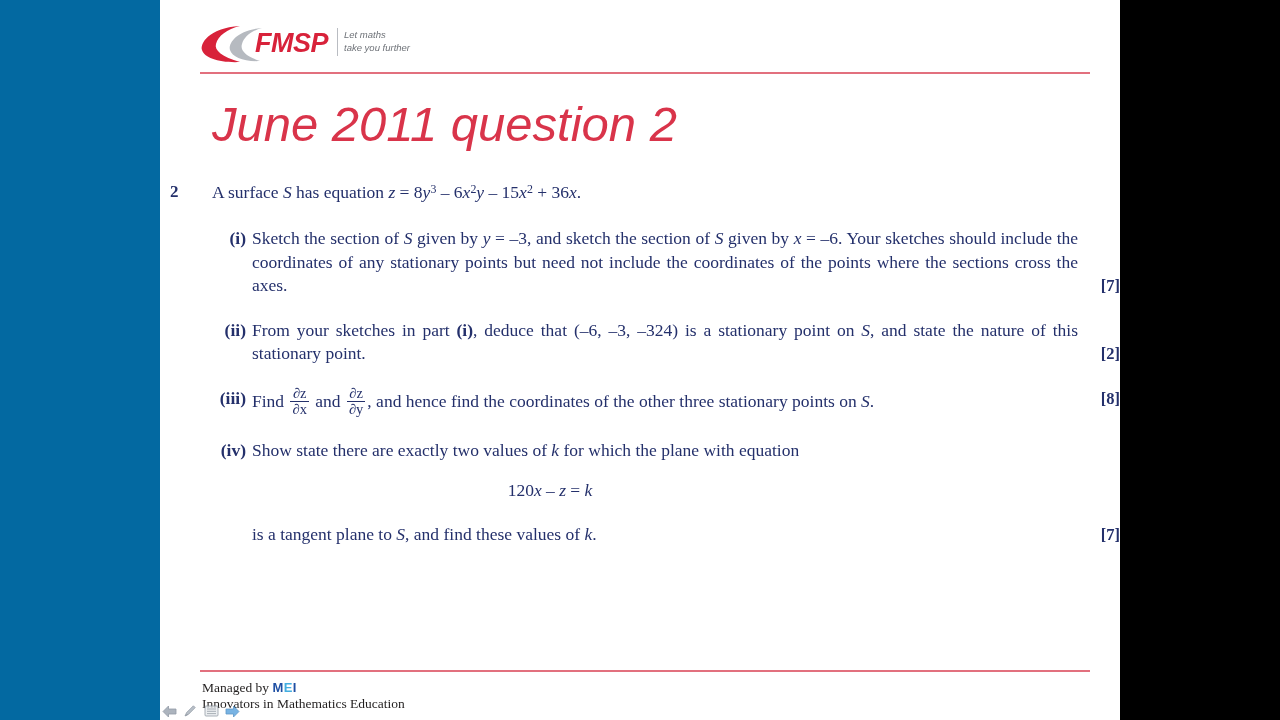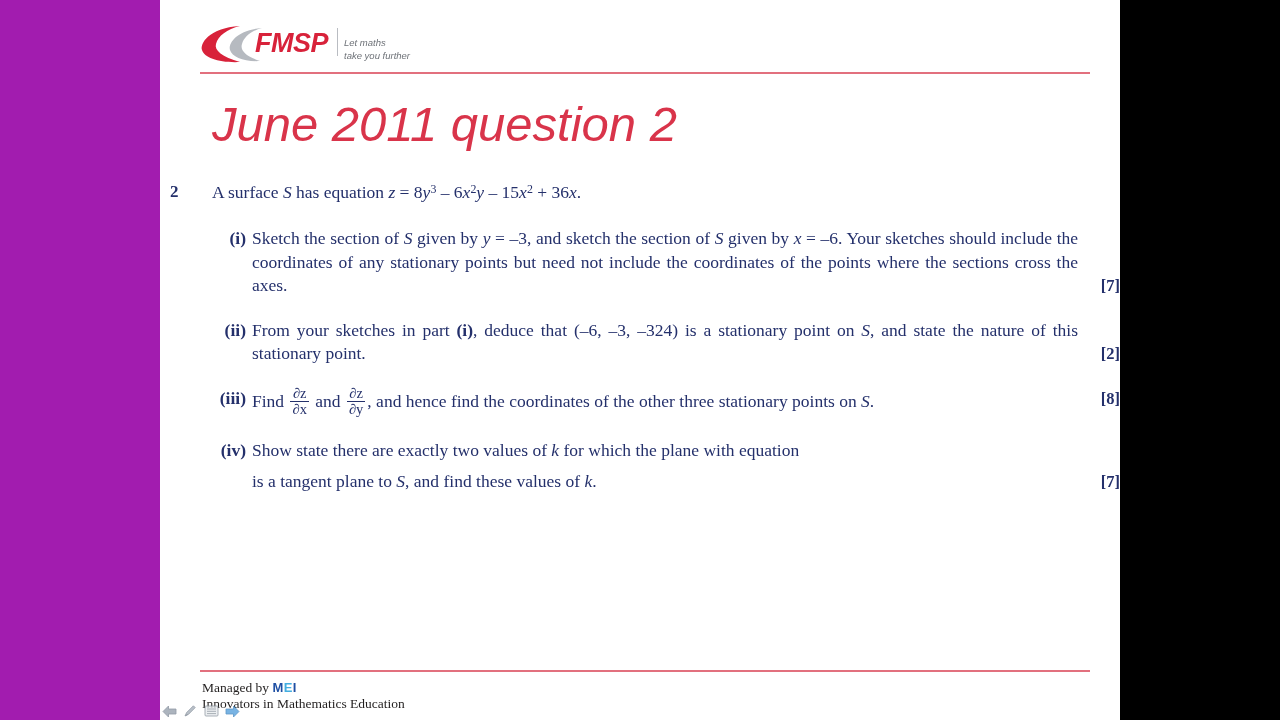--- a/index.html
+++ b/index.html
@@ -10,21 +10,21 @@
   body {
     width: 1280px;
     height: 720px;
     overflow: hidden;
     font-family: "Liberation Serif", serif;
   }
   .screen {
     position: relative;
     width: 1076px;
     height: 720px;
-    background: #a21caf;
+    background: #0369a1;
   }
   .slide {
     position: absolute;
     left: 160px;
     top: 0;
     width: 960px;
     height: 720px;
     background: #ffffff;
   }
 
@@ -72,21 +72,20 @@
   .tagline {
     position: absolute;
     left: 144px;
     top: 6px;
     font-family: "Liberation Sans", sans-serif;
     font-style: italic;
     font-size: 9.5px;
     line-height: 13px;
     color: #6e7278;
     white-space: nowrap;
-    margin-top: 8px;
   }
   .header-title {
     position: absolute;
     right: 32px;
     top: 38px;
     font-family: "Liberation Sans", sans-serif;
     font-weight: bold;
     font-style: italic;
     font-size: 15.5px;
     color: #58595b;
@@ -287,20 +286,23 @@
         <span class="part-label">(iii)</span>
         <span>Find </span><span class="frac"><span class="num">∂z</span><span class="den">∂x</span></span><span> and </span><span class="frac"><span class="num">∂z</span><span class="den">∂y</span></span><span>, and hence find the coordinates of the other three stationary points on </span><em class="var">S</em><span>.</span>
         <span class="marks" style="top:0;">[8]</span>
       </div>
 
       <div class="part" style="margin-bottom:8px;">
         <span class="part-label">(iv)</span>
         <span>Show state there are exactly two values of </span><em class="var">k</em><span> for which the plane with equation</span>
       </div>
 
+      <div class="display-eq">
+        <span>120</span><em class="var">x</em><span> – </span><em class="var">z</em><span> = </span><em class="var">k</em>
+      </div>
 
       <div class="part-tail">
         <span>is a tangent plane to </span><em class="var">S</em><span>, and find these values of </span><em class="var">k</em><span>.</span>
         <span class="marks" style="top:0;">[7]</span>
       </div>
 
     </div>
 
     <div class="rule rule-bottom"></div>
     <div class="footer">

